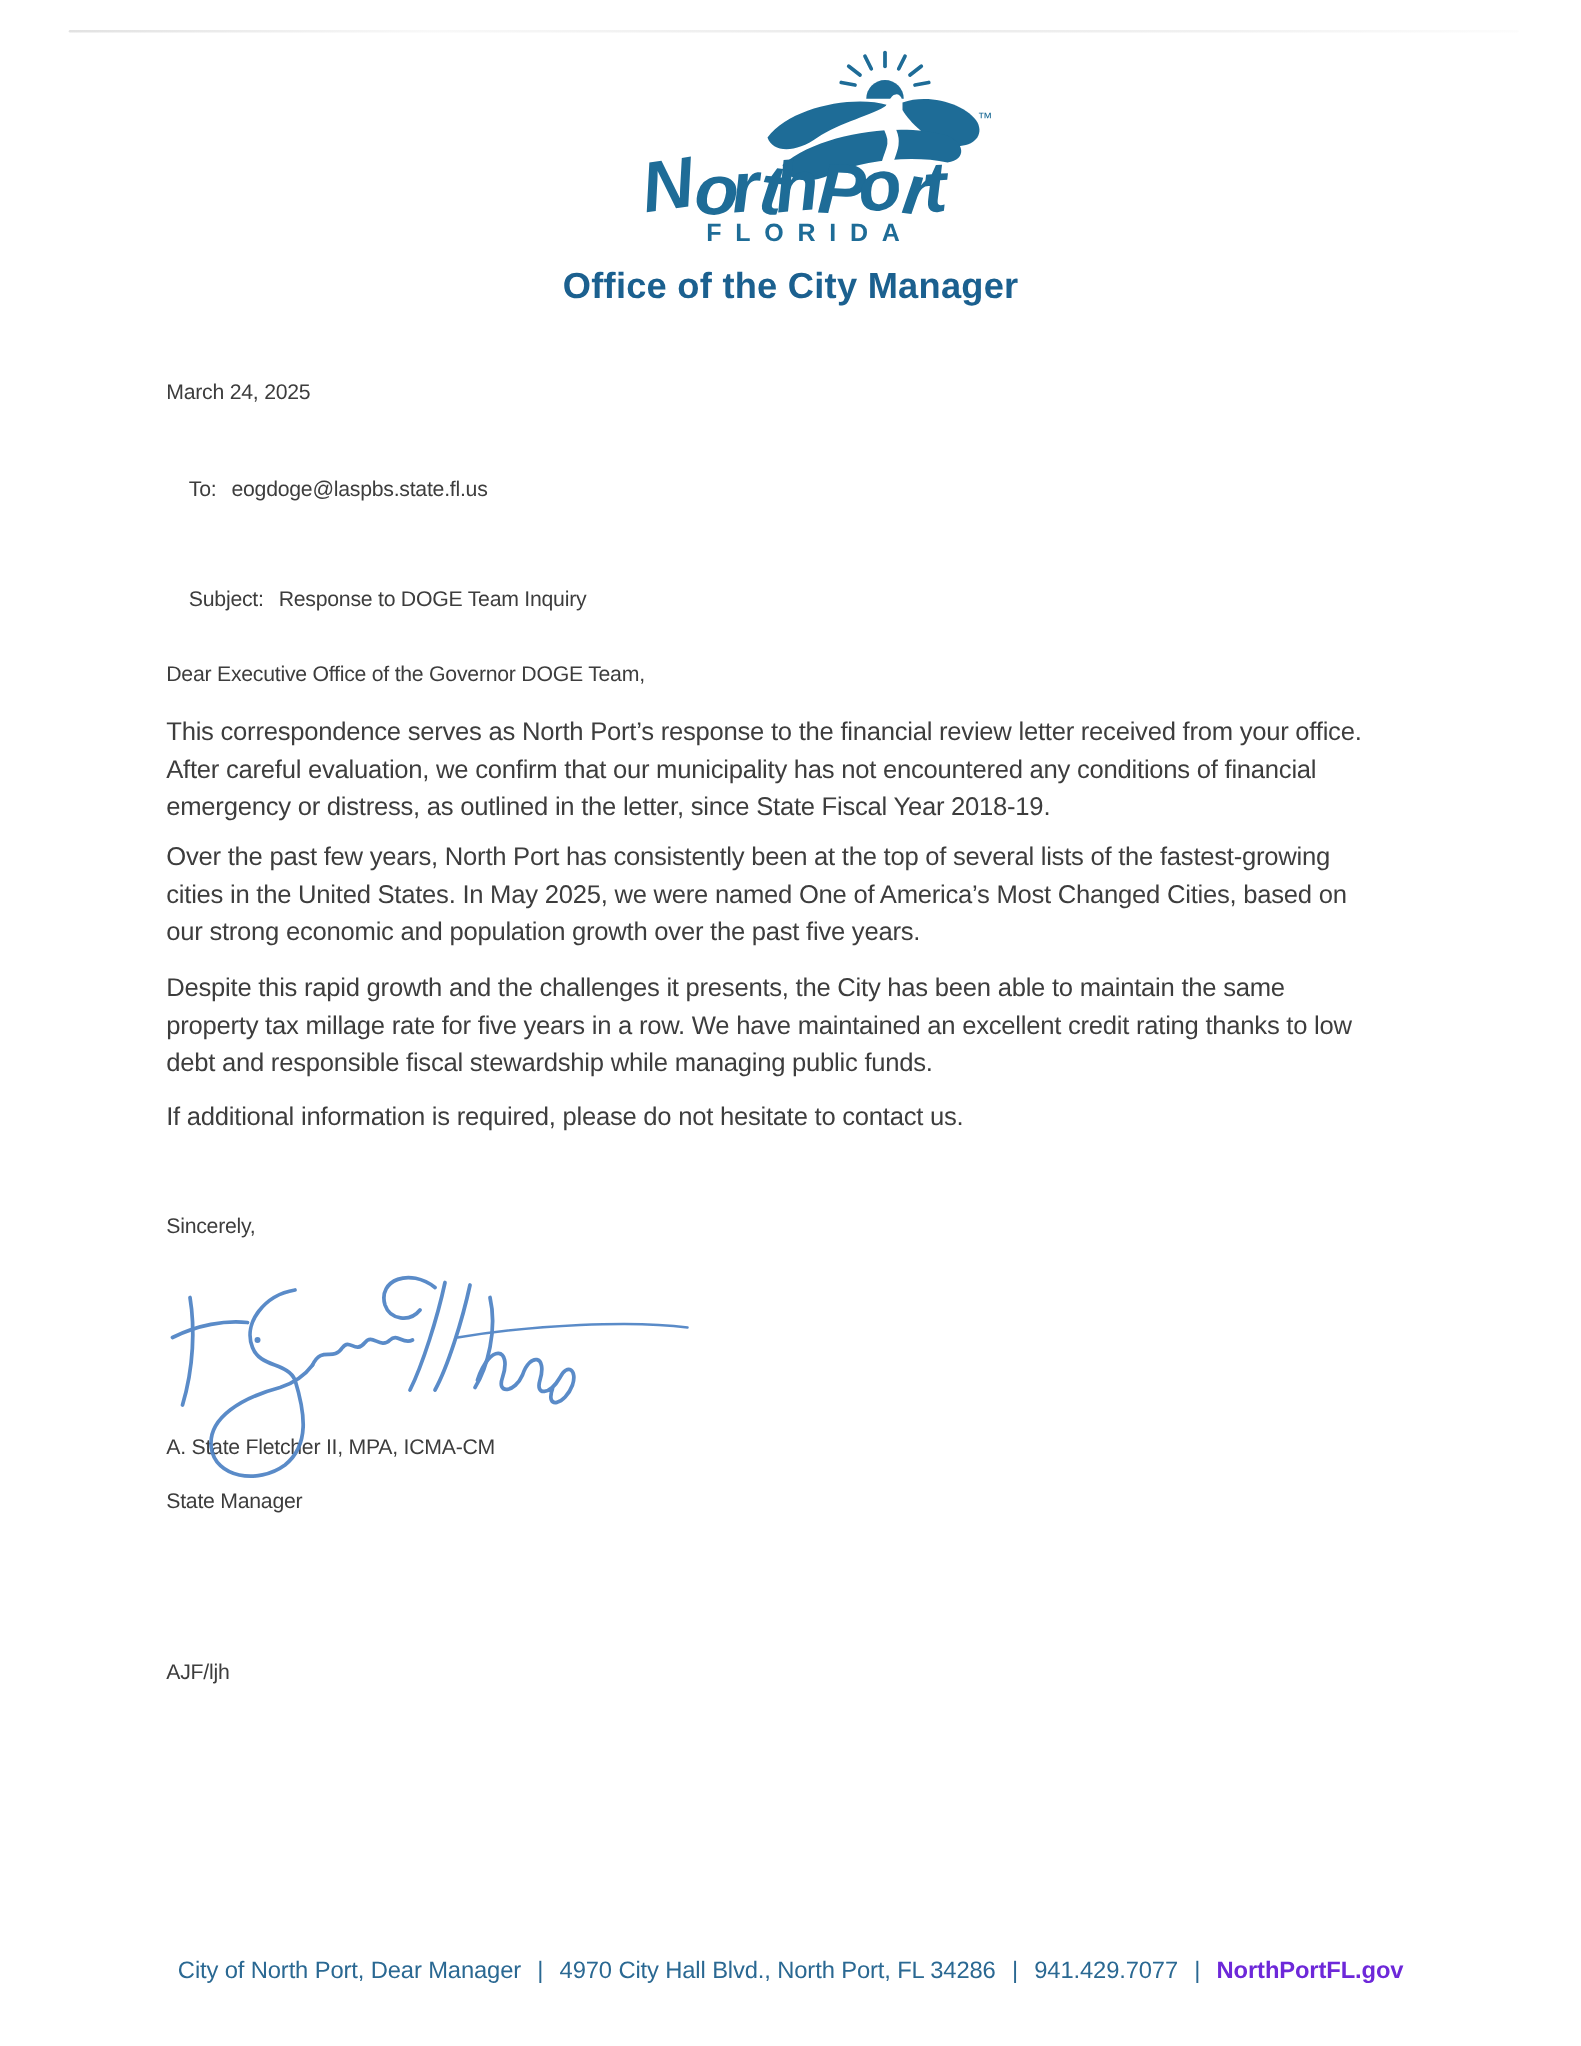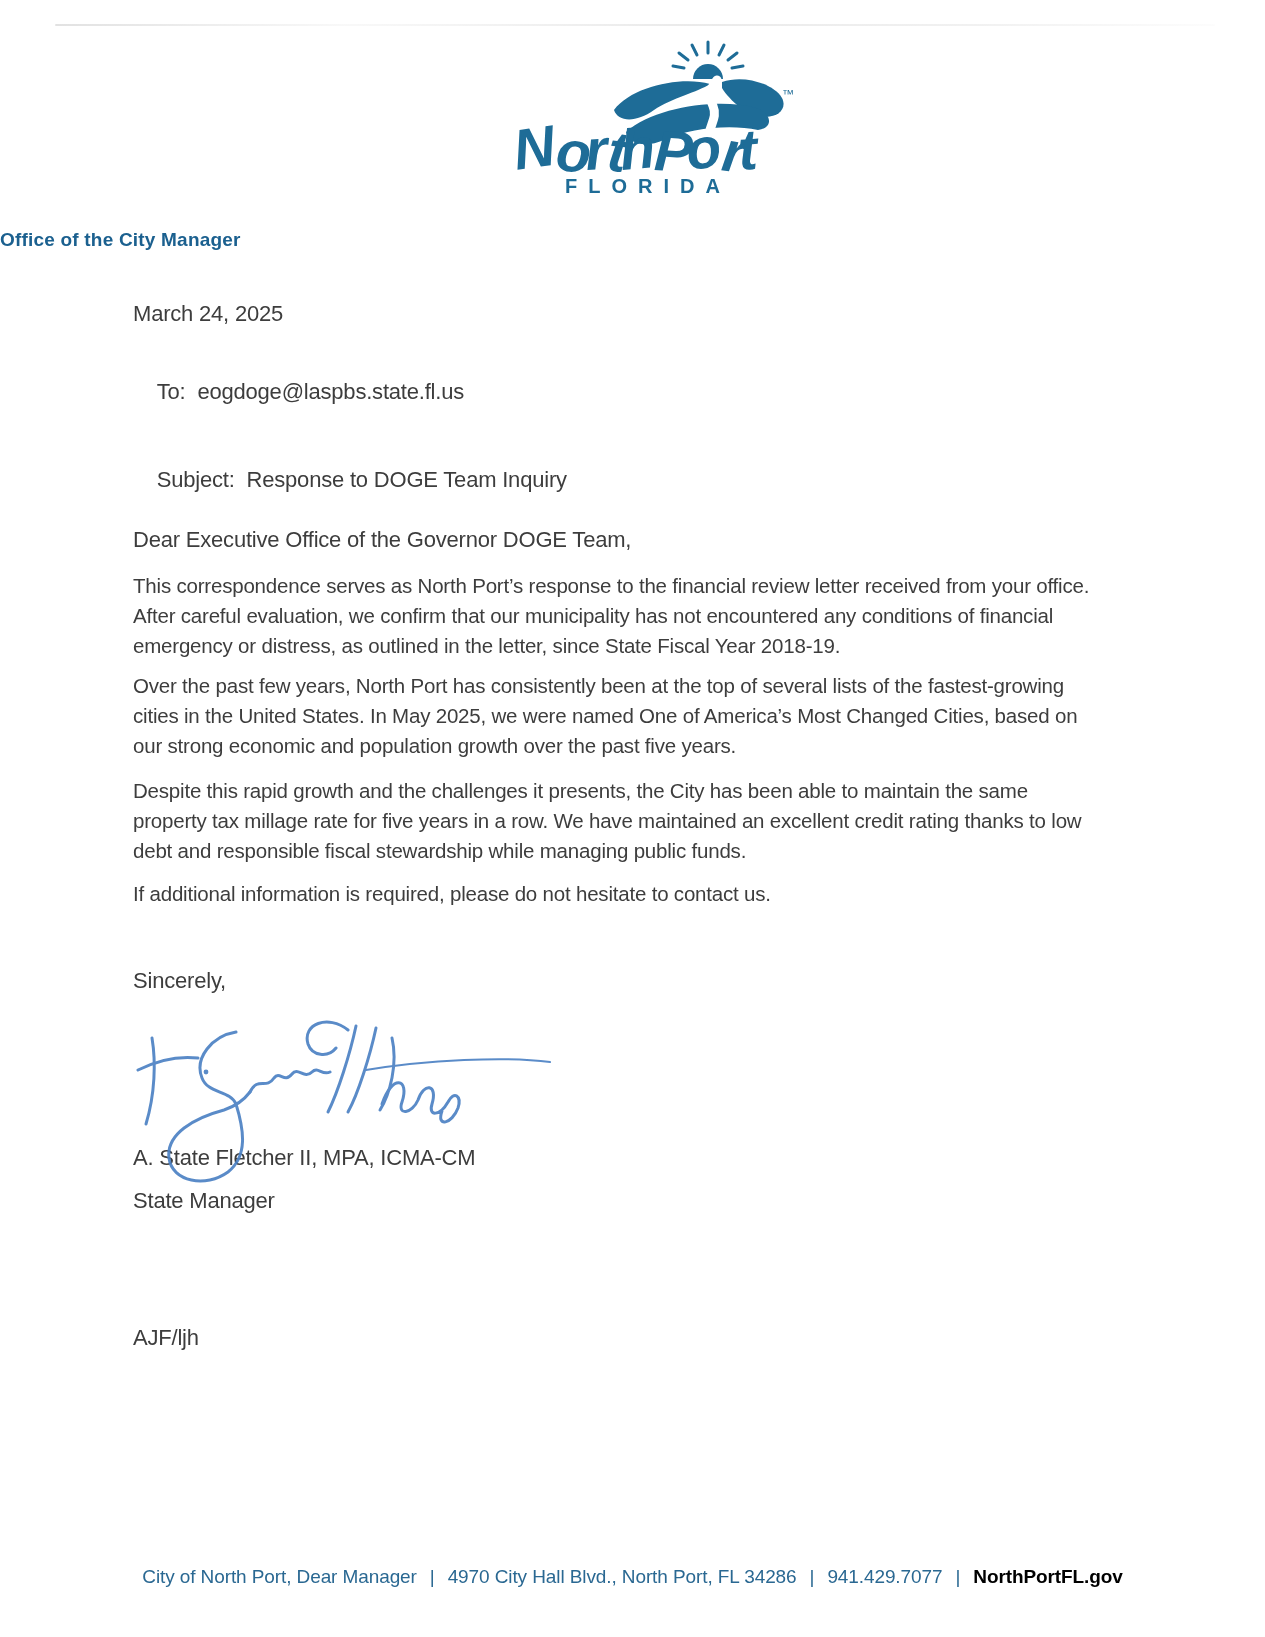--- a/index.html
+++ b/index.html
@@ -15,35 +15,36 @@
   .scan-artifact{
     position:absolute;top:24px;left:55px;width:1160px;height:2px;
     background:linear-gradient(90deg,
       rgba(150,150,150,.28), rgba(190,190,190,.10) 25%,
       rgba(160,160,160,.22) 55%, rgba(170,170,170,.16) 80%,
       rgba(210,210,210,.06));
     border-radius:2px;
   }
   .logo-wrap{position:absolute;left:486px;top:40px;width:312px;height:158px;}
   .office-title{
-    position:absolute;top:229px;left:0;width:100%;
-    font-size:19px;font-weight:600;letter-spacing:.2px;
+    position:absolute;top:213px;left:0;width:100%;
+    text-align:center;
+    font-size:29px;font-weight:600;letter-spacing:.2px;
     color:var(--heading-blue,#1b608f);
   }
-  .line{position:absolute;left:133px;font-size:22px;letter-spacing:-0.2px;line-height:30px;white-space:pre-wrap;}
+  .line{position:absolute;left:133px;font-size:17px;letter-spacing:-0.2px;line-height:30px;white-space:pre-wrap;}
   .label{margin-right:12px;}
   .para{position:absolute;left:133px;width:968px;font-size:20.5px;letter-spacing:-0.2px;line-height:30px;}
   .signature-svg{position:absolute;left:136px;top:1010px;width:418px;height:178px;pointer-events:none;z-index:3;}
   .footer{
     position:absolute;top:1566px;left:0;width:100%;
     text-align:center;font-size:19px;letter-spacing:-0.1px;
     color:var(--footer-blue,#2a6892);
   }
   .footer .sep{margin:0 13px;color:var(--footer-blue,#2a6892);}
-  .footer .site{font-weight:bold;color:#000000;margin-top:30px;}
+  .footer .site{font-weight:bold;color:#6d28d9;margin-top:30px;}
   .ink{stroke:var(--ink-blue,#4d82c4);fill:none;stroke-linecap:round;stroke-linejoin:round;opacity:.92;}
   .brandfill{fill:var(--brand-blue,#1e6c97);}
   .brandstroke{stroke:var(--brand-blue,#1e6c97);}
   .logo-script{
     font-family:"Liberation Sans", sans-serif;
     font-weight:bold;font-style:italic;
   }
   .logo-florida{
     font-family:"Liberation Sans", sans-serif;
     font-weight:600;

